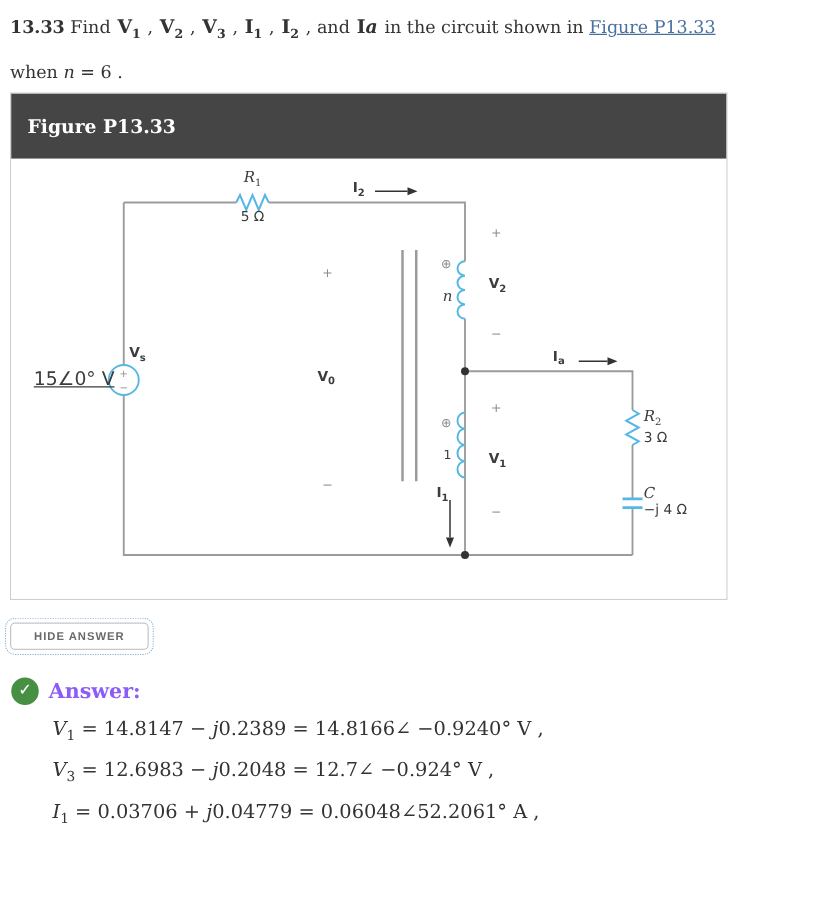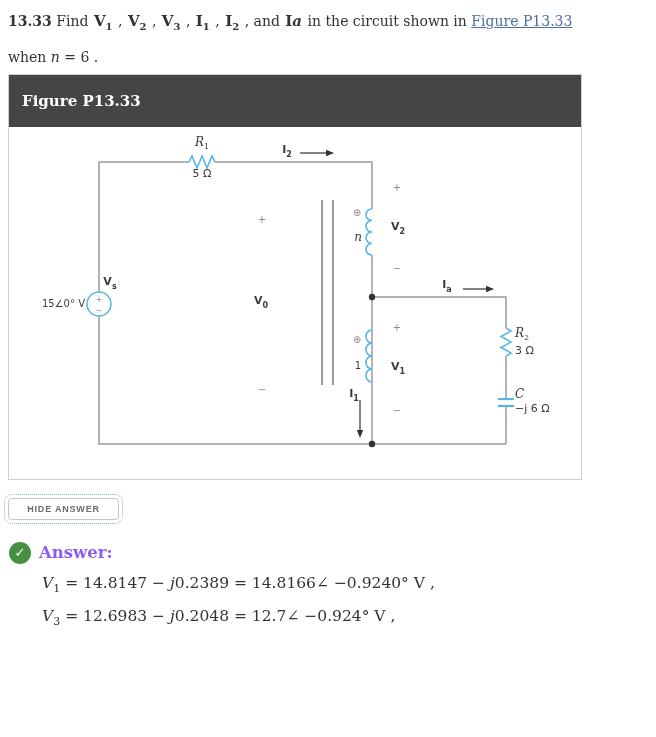--- a/index.html
+++ b/index.html
@@ -126,44 +126,45 @@
     <div class="cl gray sm" style="left:348px;top:85px;">⊕</div>
     <div class="cl ital" style="left:349px;top:110px;">n</div>
     <div class="cl bold" style="left:389px;top:101px;"><span>V</span><sub>2</sub></div>
     <div class="cl gray sm" style="left:388px;top:141px;">−</div>
 
     <div class="cl gray sm" style="left:253px;top:92px;">+</div>
     <div class="cl bold" style="left:252px;top:175px;"><span>V</span><sub>0</sub></div>
     <div class="cl gray sm" style="left:253px;top:262px;">−</div>
 
     <div class="cl bold" style="left:101px;top:156px;"><span>V</span><sub>s</sub></div>
-    <div class="cl right" style="left:18px;top:176px;width:58px;font-size:10px;">15∠0° V</div>
+    <div class="cl right" style="left:18px;top:176px;width:58px;font-size:15px;text-decoration:underline;">15∠0° V</div>
     <div class="cl gray tiny" style="left:90px;top:172px;">+</div>
     <div class="cl gray tiny" style="left:90px;top:183px;">−</div>
 
     <div class="cl bold" style="left:438px;top:159px;"><span>I</span><sub>a</sub></div>
 
     <div class="cl ital left" style="left:506px;top:207px;"><span>R</span><sub>2</sub></div>
     <div class="cl left" style="left:506px;top:223px;">3 Ω</div>
     <div class="cl ital left" style="left:506px;top:267px;">C</div>
-    <div class="cl left" style="left:506px;top:281px;">−j 6 Ω</div>
+    <div class="cl left" style="left:506px;top:281px;">−j 4 Ω</div>
 
     <div class="cl gray sm" style="left:388px;top:200px;">+</div>
     <div class="cl gray sm" style="left:348px;top:212px;">⊕</div>
     <div class="cl sm" style="left:349px;top:238px;">1</div>
     <div class="cl bold" style="left:389px;top:241px;"><span>V</span><sub>1</sub></div>
     <div class="cl gray sm" style="left:388px;top:283px;">−</div>
     <div class="cl bold" style="left:345px;top:268px;"><span>I</span><sub>1</sub></div>
   </div>
 </div>
 
 <button class="hide-btn">HIDE ANSWER</button>
 
 <div class="answer-head">
   <span class="check-circle">✓</span>
   <span class="answer-label">Answer:</span>
 </div>
 
 <div class="equations">
   <div><span class="it">V</span><sub>1</sub><span> = 14.8147 − </span><span class="it">j</span><span>0.2389 = 14.8166∠ −0.9240° V ,</span></div>
   <div><span class="it">V</span><sub>3</sub><span> = 12.6983 − </span><span class="it">j</span><span>0.2048 = 12.7∠ −0.924° V ,</span></div>
+  <div><span class="it">I</span><sub>1</sub><span> = 0.03706 + </span><span class="it">j</span><span>0.04779 = 0.06048∠52.2061° A ,</span></div>
   <div></div>
 </div>
 
 </body></html>

